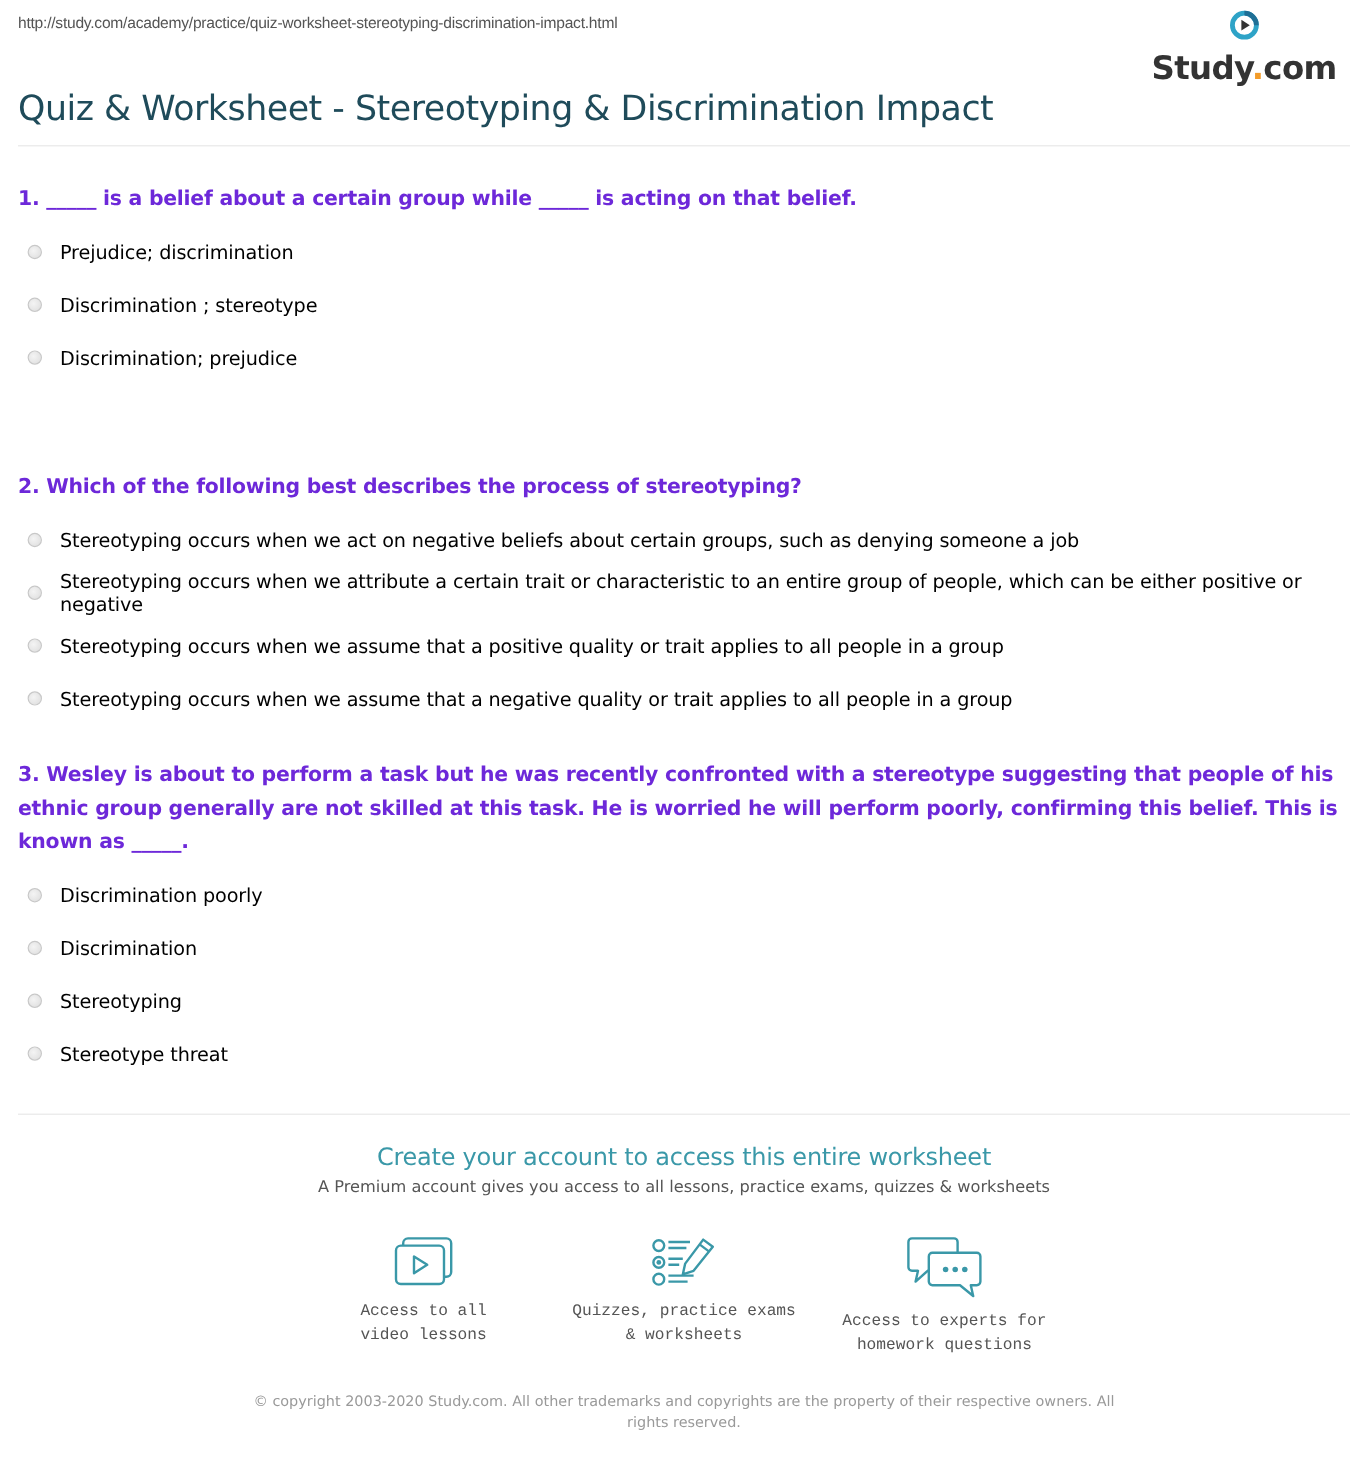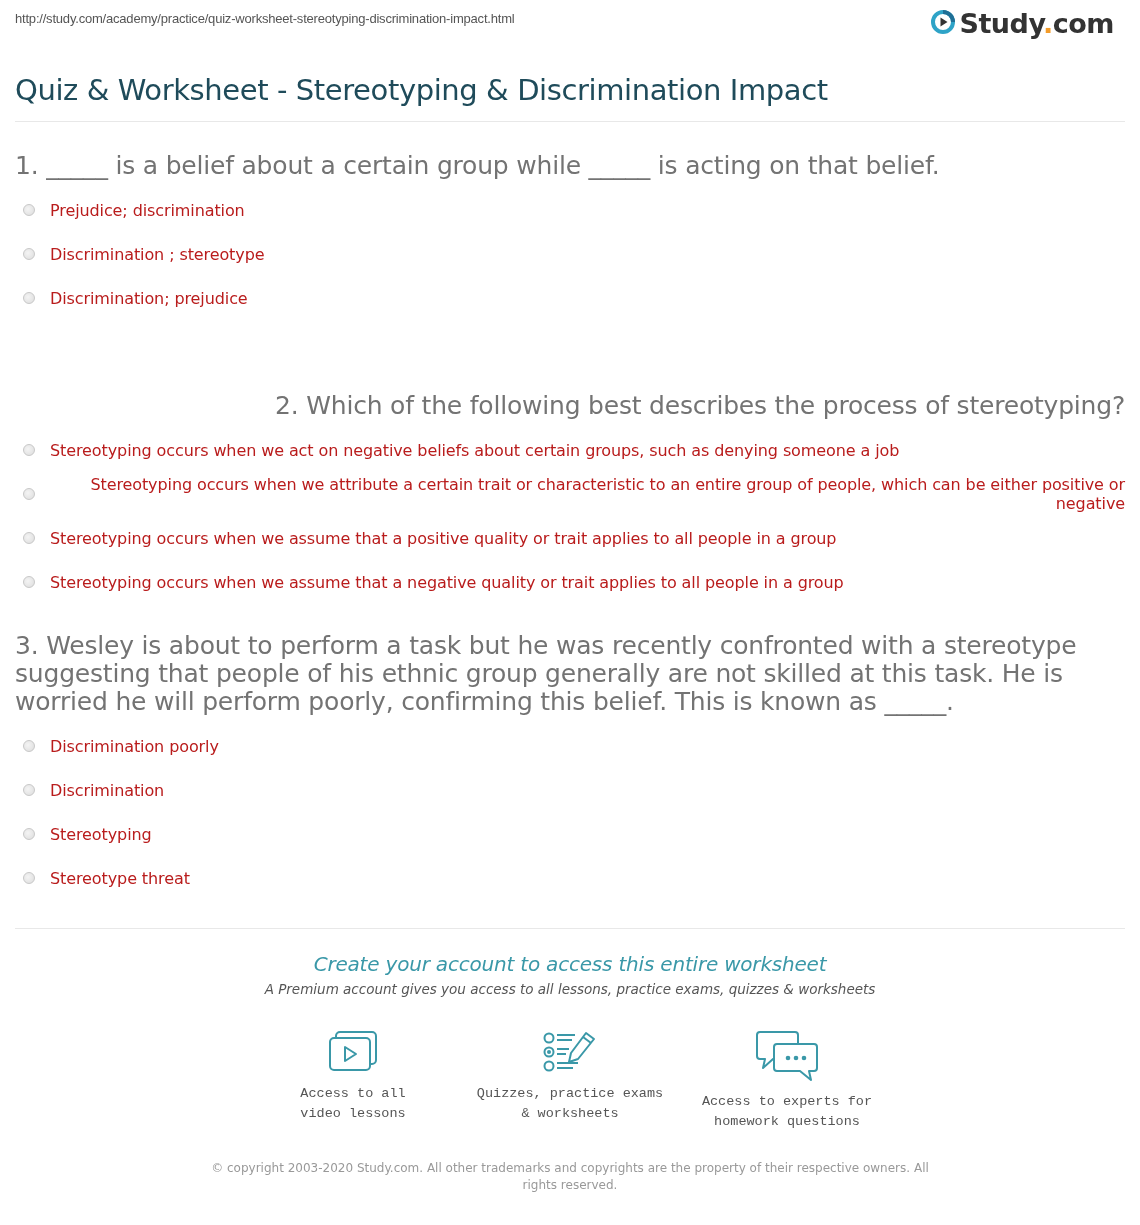--- a/index.html
+++ b/index.html
@@ -8,56 +8,56 @@
       font-family: "DejaVu Sans", "Liberation Sans", sans-serif;
       color: #555555;
     }
     .url {
       position: absolute; left: 15px; top: 11px;
       font-size: 13px; color: #555; letter-spacing: -0.2px;
       font-family: "Liberation Sans", sans-serif;
     }
     .logo {
       position: absolute; right: 26px; top: 8px;
-      display: flex; align-items: center; gap: 4px;
+      display: flex; align-items: center; gap: 4px; flex-direction: column;
     }
     .logo-text {
       font-family: "DejaVu Sans", sans-serif; font-size: 27px; font-weight: bold;
       color: #333333; letter-spacing: -0.5px; line-height: 32px;
     }
     .logo-text .dot { color: #f39c2a; }
     .page-title {
       position: absolute; left: 15px; top: 70px; margin: 0;
       font-size: 29px; font-weight: normal; color: #1f4b5a;
       letter-spacing: -0.4px; line-height: 40px;
     }
     .rule {
       position: absolute; left: 15px; right: 15px; height: 1px;
       background: #e8e8e8;
     }
     .question {
       position: absolute; left: 15px; right: 15px;
     }
     .q-text {
-      margin: 0; font-size: 25px; font-weight: normal; color: #737373;
+      margin: 0; font-size: 17px; font-weight: bold; color: #6d28d9;
       line-height: 28px; letter-spacing: -0.2px;
     }
     .options { list-style: none; margin: 0; padding: 0; }
     .option {
       display: flex; align-items: center; height: 44px;
-      font-size: 16px; color: #b91c1c; letter-spacing: -0.1px;
+      font-size: 16px; color: #000000; letter-spacing: -0.1px;
     }
     .radio {
       width: 10px; height: 10px; border-radius: 50%;
       border: 1px solid #c8c8c8;
       background: radial-gradient(circle at 40% 40%, #f4f4f4, #dcdcdc);
       margin-left: 8px; margin-right: 15px; flex-shrink: 0;
     }
     .cta {
-      position: absolute; left: 0; right: 0; top: 950px; text-align: center; font-style: italic;
+      position: absolute; left: 0; right: 0; top: 950px; text-align: center;
     }
     .cta-title {
       font-size: 20px; color: #3a98a8; font-weight: normal; margin: 0;
       line-height: 28px; letter-spacing: -0.2px;
     }
     .cta-sub {
       font-size: 13.5px; color: #555; margin: 2px 0 0 0; line-height: 18px;
     }
     .features {
       position: absolute; top: 1030px; left: 0; right: 0;
@@ -105,21 +105,21 @@
         <span class="radio"></span>
         <span>Discrimination ; stereotype</span>
       </li>
     <li class="option">
         <span class="radio"></span>
         <span>Discrimination; prejudice</span>
       </li>
   </ul>
 </div>
 
-<div class="question" style="top:392px;text-align:right;">
+<div class="question" style="top:392px;">
   <p class="q-text">2. Which of the following best describes the process of stereotyping?</p>
   <ul class="options" style="margin-top:8px;">
     <li class="option">
         <span class="radio"></span>
         <span>Stereotyping occurs when we act on negative beliefs about certain groups, such as denying someone a job</span>
       </li>
     <li class="option">
         <span class="radio"></span>
         <span>Stereotyping occurs when we attribute a certain trait or characteristic to an entire group of people, which can be either positive or negative</span>
       </li>

